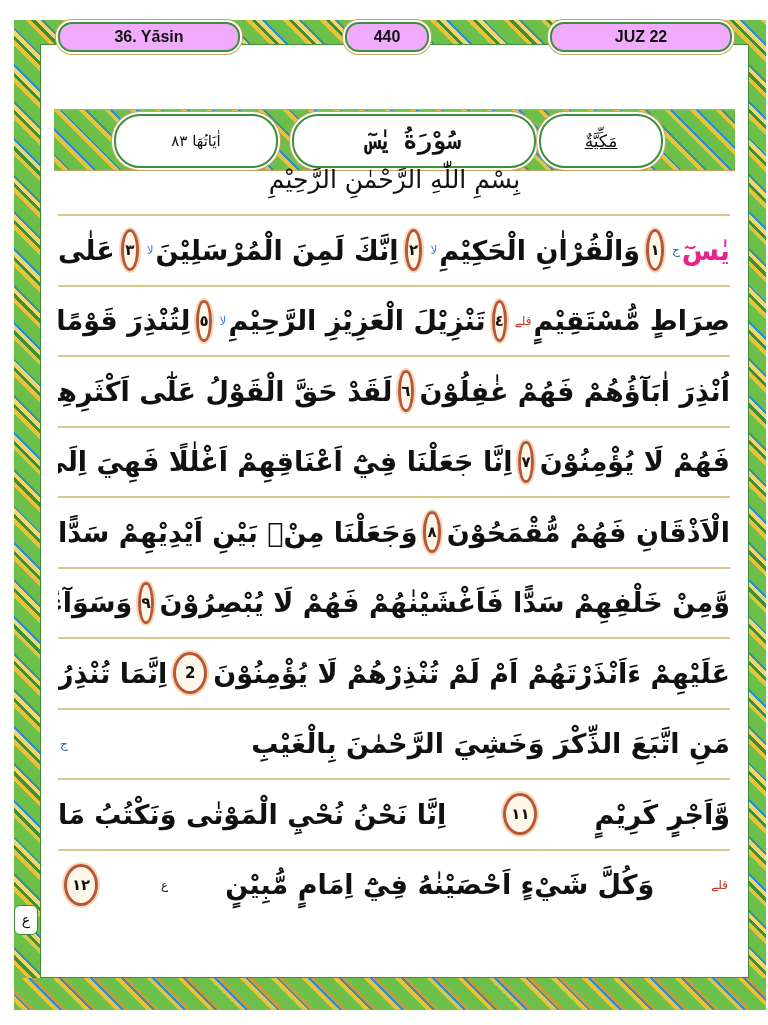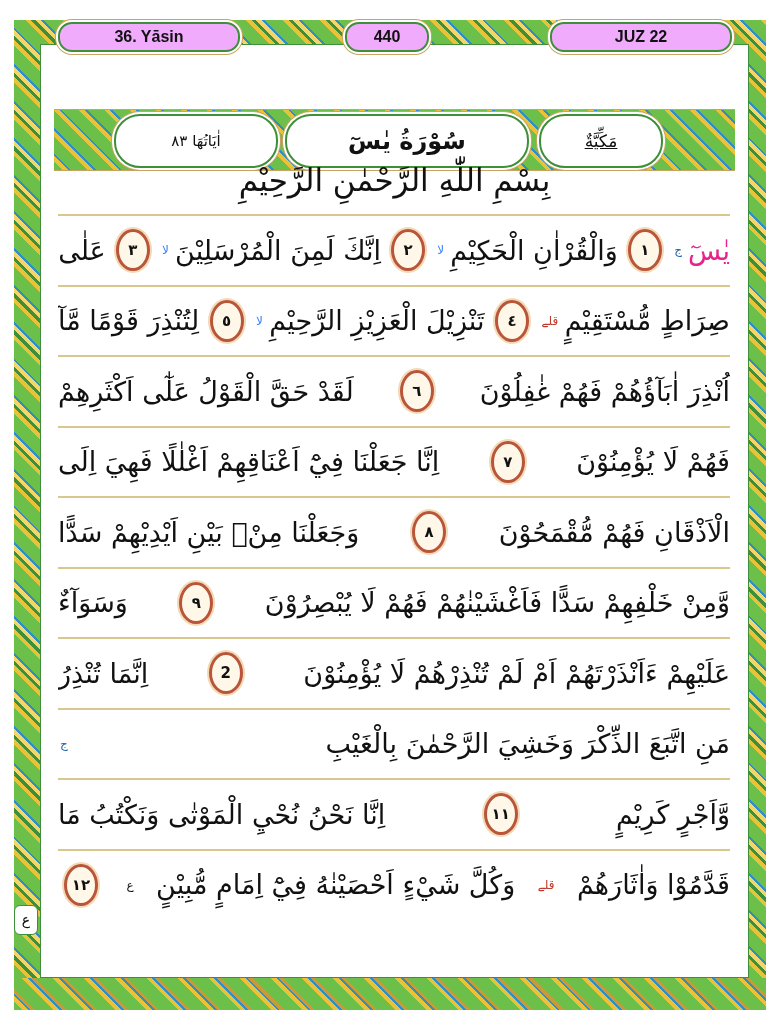--- a/index.html
+++ b/index.html
@@ -34,39 +34,39 @@
     background:repeating-linear-gradient(45deg, #6cc04a 0 6px, #e8c33a 6px 10px, #2f8fc4 10px 12px, #6cc04a 12px 18px);
     border-top:1px solid #c7a560; border-bottom:1px solid #c7a560;margin-top:41px;
   }
   .band-pill {
     position:absolute; top:4px; height:50px; background:#fff; border:2px solid #3f8f3a;
     box-shadow:0 0 0 2px #fff, 0 0 0 3px #c7a560; border-radius:26px;
     display:flex; align-items:center; justify-content:center; direction:rtl;
     font-family:"DejaVu Sans", sans-serif; color:#111;
   }
   .band-ayat  { left:60px; width:160px; font-size:15px; }
-  .band-name  { left:231px; width:240px; font-size:24px; font-weight:bold; }
+  .band-name  { left:238px; width:240px; font-size:24px; font-weight:bold;font-family:Liberation Mono, monospace; }
   .band-place { left:485px; width:120px; font-size:17px;text-decoration:underline; }
 
   
   .bismillah {
     position:absolute; left:54px; top:150px; width:681px; height:60px;
     text-align:center; direction:rtl; font-family:"DejaVu Sans", sans-serif;
-    font-size:31px; color:#111; line-height:60px;
+    font-size:25px; color:#111; line-height:60px;
   }
 
   
   .lines { position:absolute; left:58px; top:214px; width:672px; }
   .line {
     height:70.5px; border-top:2px solid #d9c88e; box-sizing:border-box;
     display:flex; align-items:center; justify-content:space-between;
     direction:rtl; font-family:"DejaVu Sans", sans-serif; font-size:27px; color:#111;
     white-space:nowrap; overflow:hidden;
   }
-  .seg { display:inline-block; }
+  .seg { display:inline-block;font-weight:bold; }
   .c-pink { color:#e8238c; }
 
   .marker {
     display:inline-flex; align-items:center; justify-content:center;
     width:28px; height:36px; border-radius:50%;
     border:3px solid #b9553a; background:#fff7e8; box-shadow:0 0 0 2px #f3d9b5;
     font-size:15px; font-weight:bold; color:#111; margin:0 6px; direction:ltr;
   }
   .pause { font-size:12px; vertical-align:super; margin:0 2px; }
   .pause-green { color:#3b82f6; }
@@ -155,21 +155,20 @@
     <div class="line">
       <span class="seg">مَنِ اتَّبَعَ الذِّكْرَ وَخَشِيَ الرَّحْمٰنَ بِالْغَيْبِ</span>
       <span class="pause pause-blue">ج</span>
     </div>
     <div class="line">
       <span class="seg">وَّاَجْرٍ كَرِيْمٍ</span>
       <span class="marker">١١</span>
       <span class="seg">اِنَّا نَحْنُ نُحْيِ الْمَوْتٰى وَنَكْتُبُ مَا</span>
     </div>
     <div class="line">
-      <span class="seg">قَدَّمُوْا وَاٰثَارَهُمْ</span>
       <span class="pause pause-red">قلے</span>
       <span class="seg">وَكُلَّ شَيْءٍ اَحْصَيْنٰهُ فِيْٓ اِمَامٍ مُّبِيْنٍ</span>
       <span class="pause pause-black">ع</span>
       <span class="marker">١٢</span>
     </div>
   </div>
 
 <div class="ruku">ع</div>
 
 <div class="bottom-band"></div>

